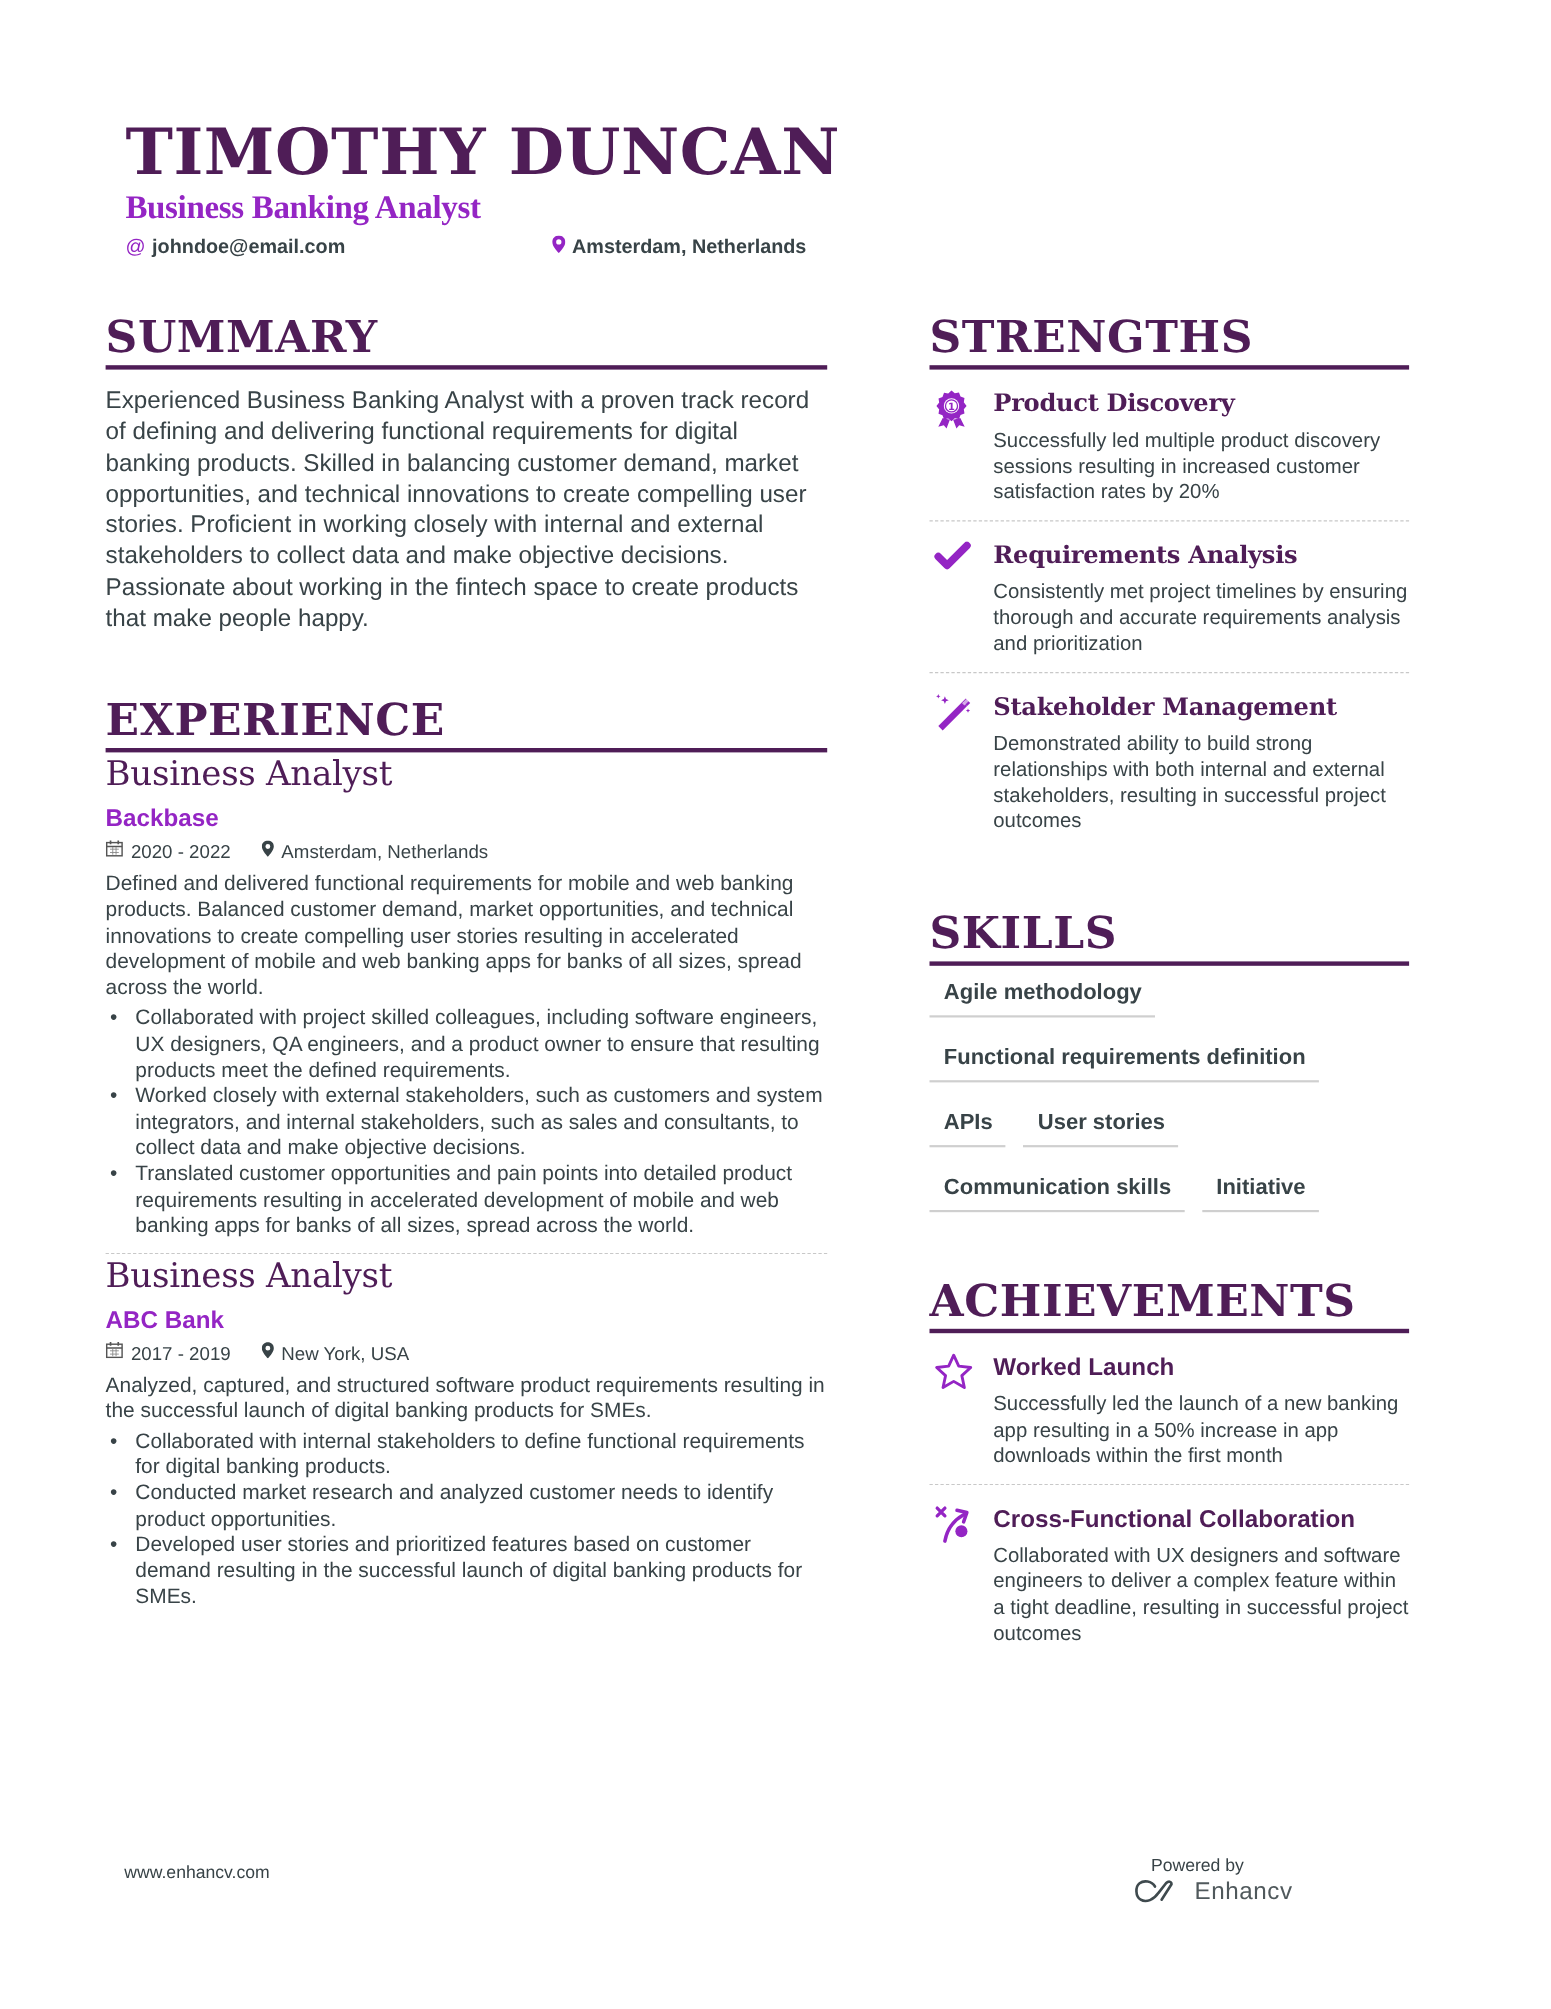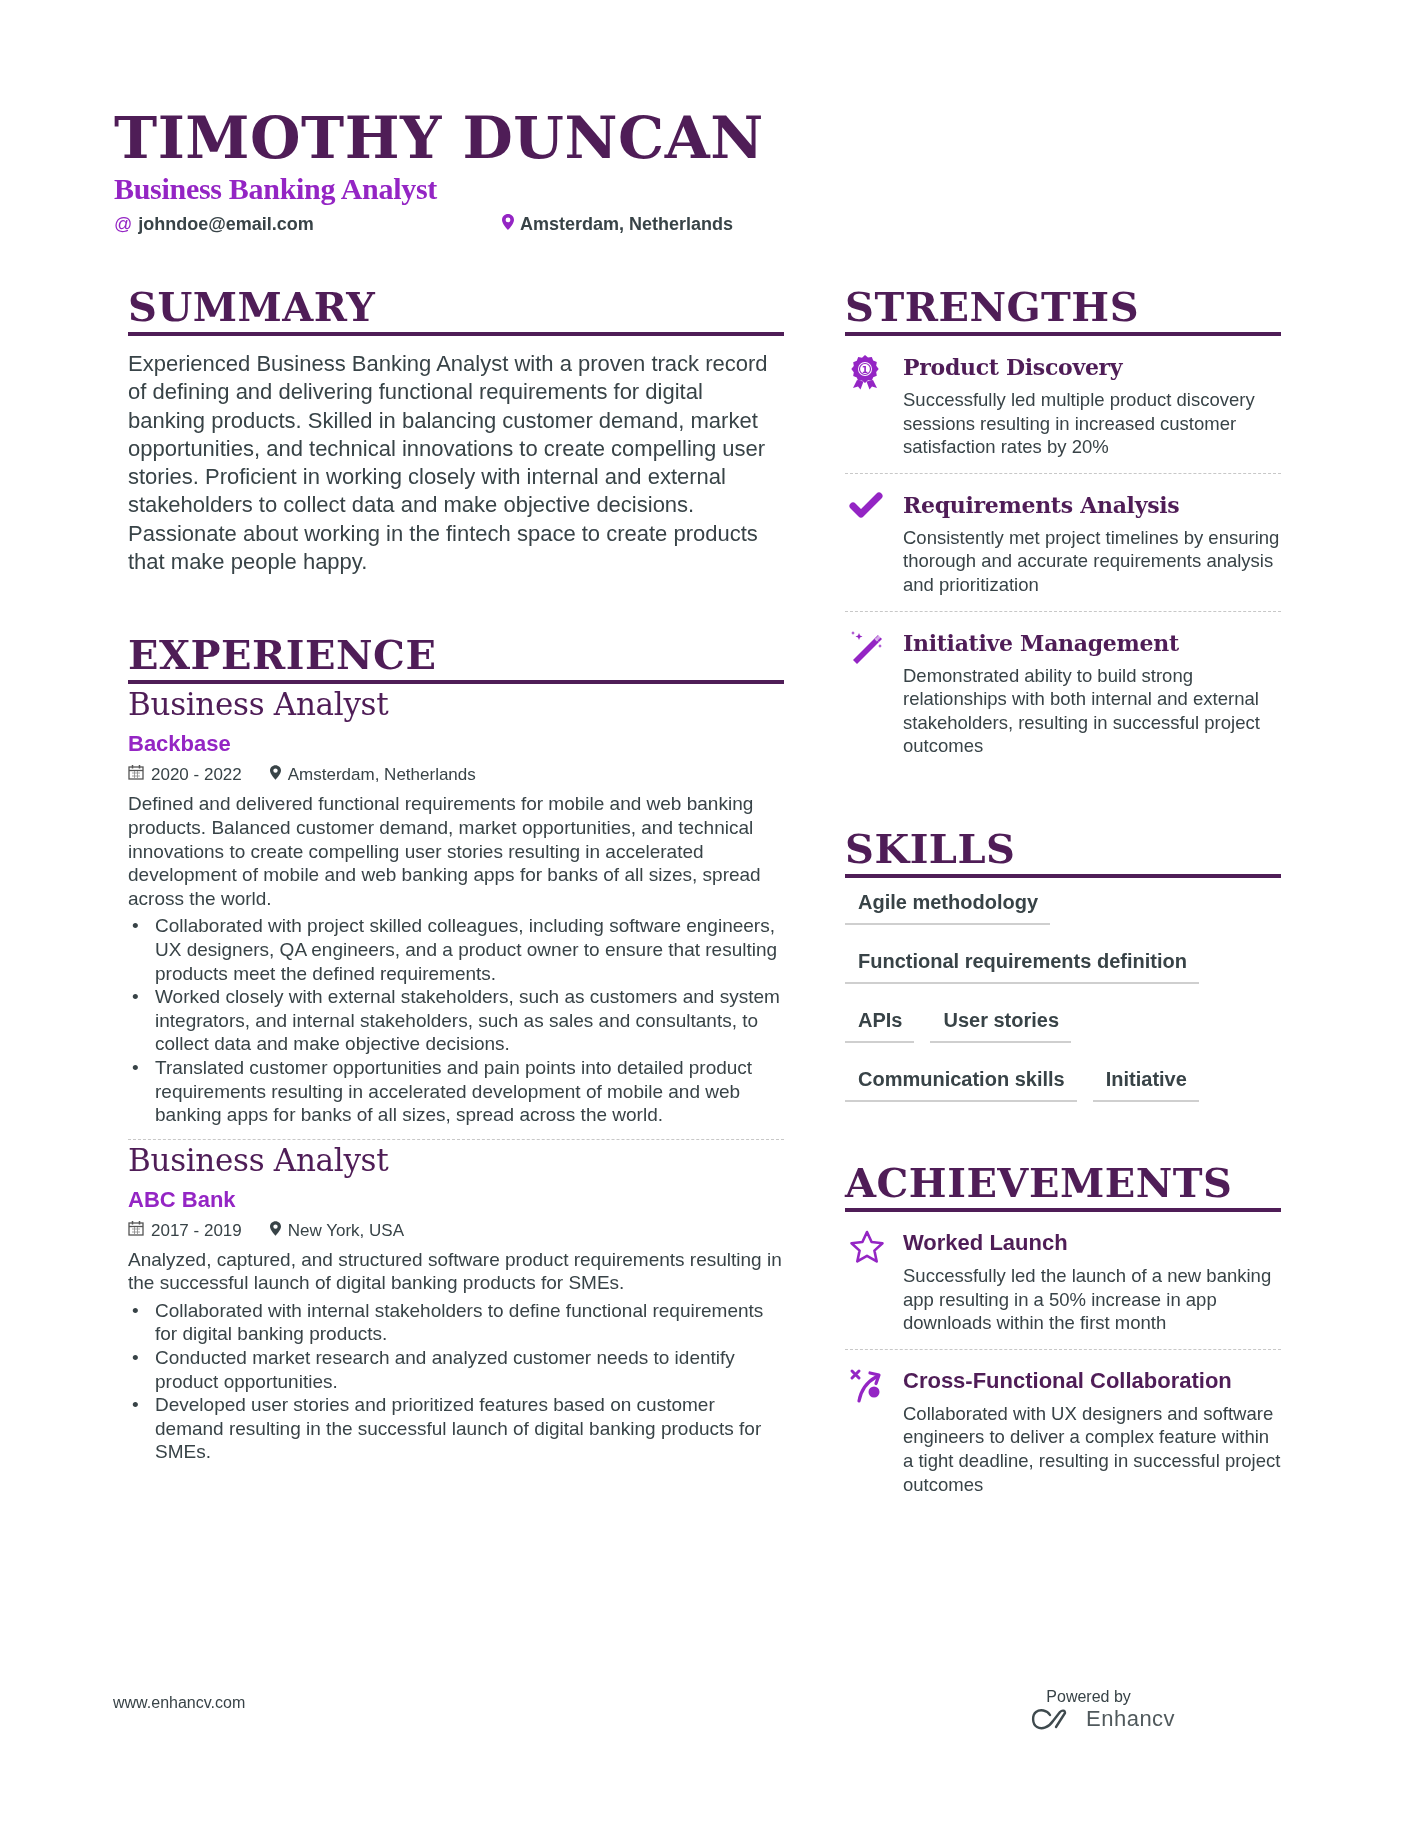--- a/index.html
+++ b/index.html
@@ -6,21 +6,21 @@
   html, body { width: 1410px; height: 1826px; background: #ffffff; }
   body { position: relative; font-family: "Liberation Sans", "DejaVu Sans", sans-serif; color: #384347; overflow: hidden; }
 
   .header { position: absolute; left: 114px; top: 104px; width: 700px; }
   .name { font-family: "DejaVu Serif", serif; font-weight: bold; font-size: 58px; color: #4f1d57; letter-spacing: 0.5px; line-height: 68px; }
   .title { font-family: Liberation Serif, serif; font-weight: bold; font-size: 30px; color: #9425c4; line-height: 38px; margin-top: -2px; letter-spacing: -0.3px; }
   .contacts { position: relative; height: 26px; margin-top: 6px; font-size: 18px; font-weight: bold; color: #384347; }
   .contact { position: absolute; top: 0; display: flex; align-items: center; gap: 6px; }
   .contact .ic { color: #9425c4; font-weight: normal; font-size: 18px; }
 
-  .col-left { position: absolute; left: 128px; top: 282px; width: 656px; }
+  .col-left { position: absolute; left: 96px; top: 282px; width: 656px; }
   .col-right { position: absolute; left: 845px; top: 282px; width: 436px; }
 
   .sec-head { font-family: "DejaVu Serif", serif; font-weight: bold; font-size: 40px; color: #4f1d57; line-height: 50px; border-bottom: 4px solid #4f1d57; padding-bottom: 0; letter-spacing: 0.5px; }
 
   .summary-text { font-size: 22px; line-height: 28.3px; color: #384347; margin-top: 14px; }
 
   .exp-head { margin-top: 54px; }
   .job { padding-top: 0; }
   .job-title { font-family: "DejaVu Serif", serif; font-size: 31px; color: #4f1d57; line-height: 40px; letter-spacing: -0.3px; }
   .job-company { font-size: 22px; font-weight: bold; color: #9425c4; line-height: 32px; margin-top: 4px; }
@@ -189,21 +189,21 @@
         <svg width="36" height="36" viewBox="0 0 36 36">
           <path d="M4 30L26 8l4 4L8 34z" fill="#9425c4"></path>
           <path d="M26 8l3-3 4 4-3 3z" fill="#9425c4"></path>
           <rect x="28" y="3.5" width="3" height="8" fill="#fff" transform="rotate(45 29.5 7.5)" opacity="0.6"></rect>
           <path d="M10 3l1 2.5 2.5 1-2.5 1L10 10 9 7.5 6.5 6.5 9 5.5z" fill="#9425c4"></path>
           <path d="M4 1l.6 1.4L6 3l-1.4.6L4 5l-.6-1.4L2 3l1.4-.6z" fill="#9425c4"></path>
           <path d="M31 14l.6 1.4L33 16l-1.4.6L31 18l-.6-1.4L29 16l1.4-.6z" fill="#9425c4"></path>
         </svg>
       </div>
       <div class="st-body">
-        <div class="st-title">Initiative Management</div>
+        <div class="st-title">Stakeholder Management</div>
         <p class="st-desc">Demonstrated ability to build strong relationships with both internal and external stakeholders, resulting in successful project outcomes</p>
       </div>
     </div>
   </section>
 
   <section class="skills-head">
     <h2 class="sec-head">SKILLS</h2>
     <div class="skills">
       <span class="skill">Agile methodology</span>
       <div style="flex-basis:100%;height:0;"></div>

